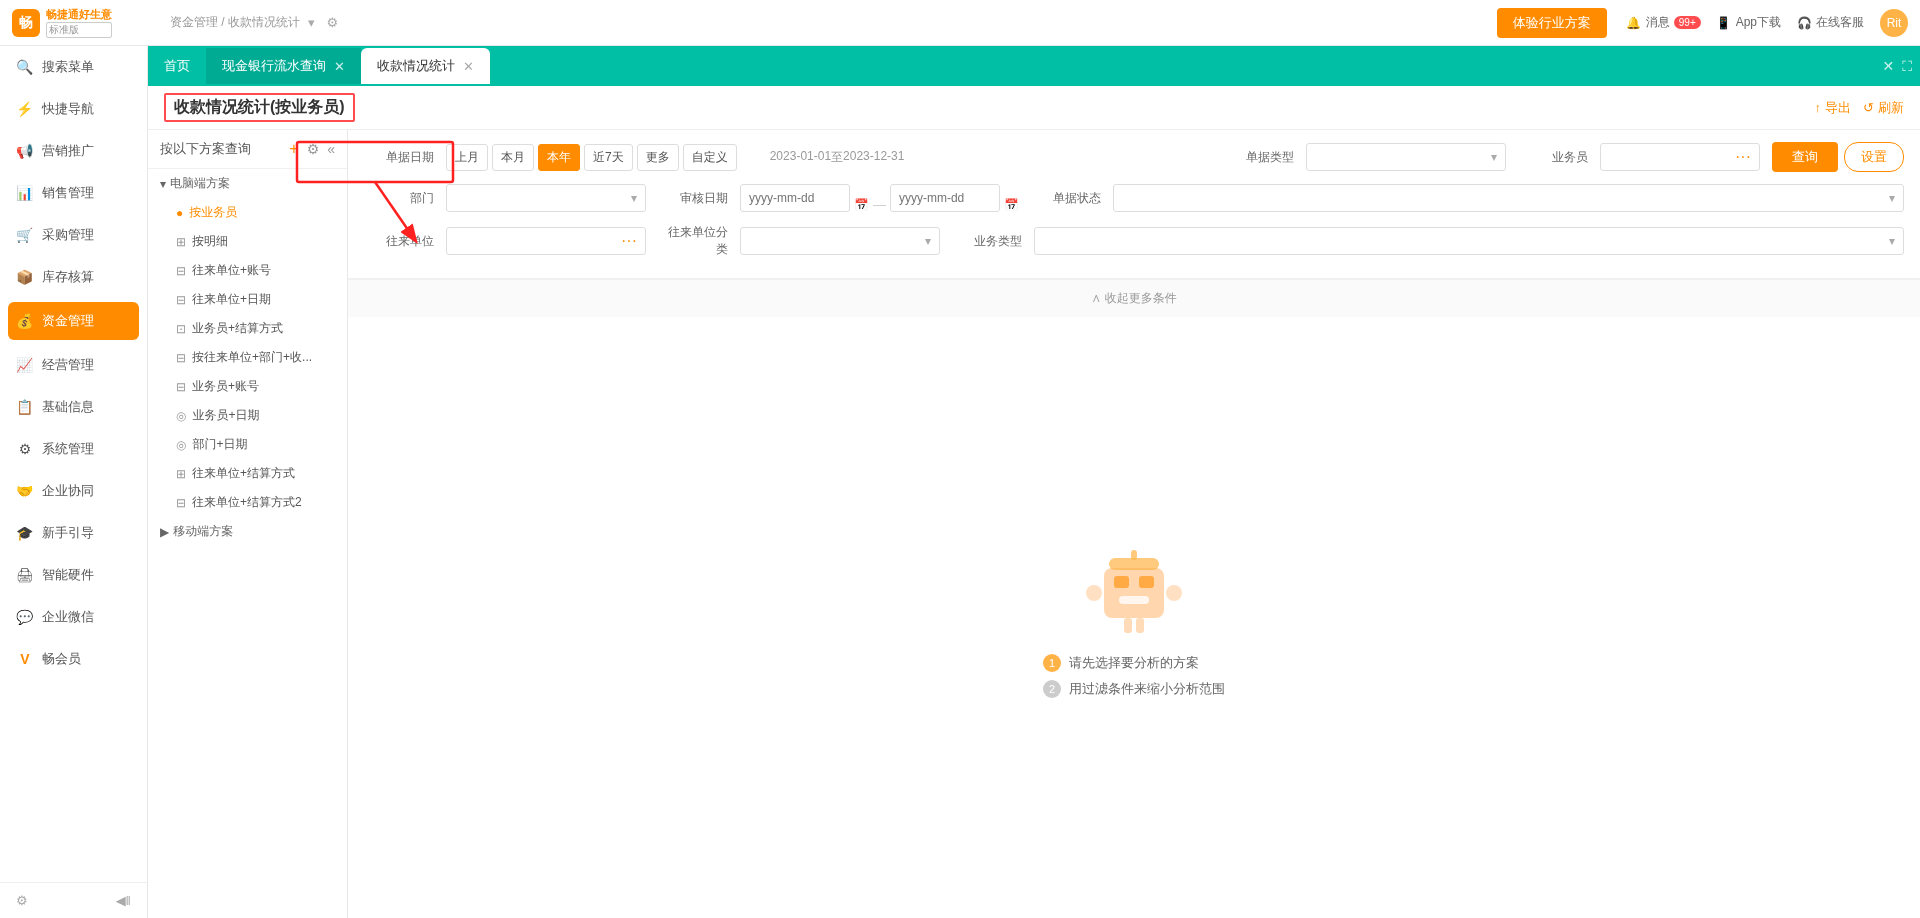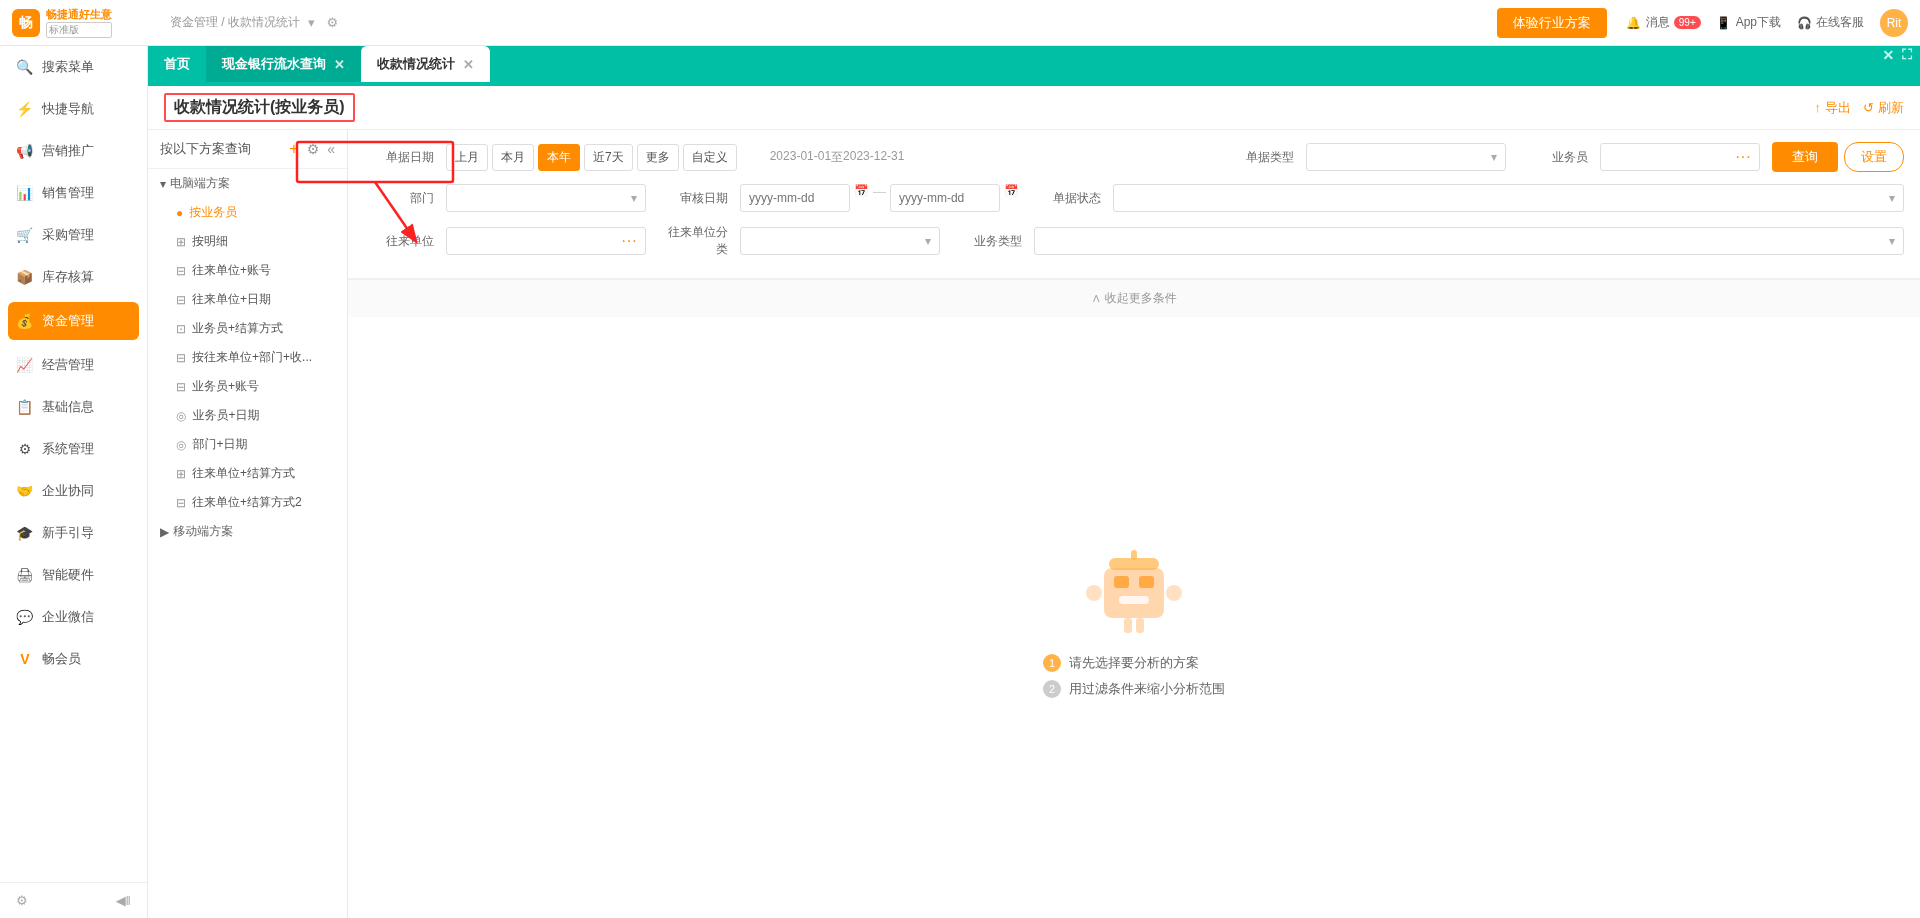--- a/index.html
+++ b/index.html
@@ -333,23 +333,22 @@
       border-radius: 50%;
       display: flex; align-items: center; justify-content: center;
       font-size: 11px;
       color: #fff;
     }
 
     .tab-bar-teal {
       background: #00bfa5;
       height: 40px;
       display: flex;
-      align-items: flex-start;
+      align-items: center;
       padding: 0;
-      font-weight: bold;
     }
     .tab-teal {
       height: 36px;
       display: flex;
       align-items: center;
       gap: 8px;
       padding: 0 16px;
       background: rgba(0,0,0,0.1);
       color: #fff;
       cursor: pointer;
@@ -639,21 +638,21 @@
             </div>
           </div>
 
           <div class="filter-row">
             <span class="filter-label">部门</span>
             <div class="filter-select filter-select-wide" style="min-width:200px;">
               <span style="flex:1;"></span>
               <span class="select-arrow">▾</span>
             </div>
             <span class="filter-label">审核日期</span>
-            <div style="display:flex;align-items:flex-start;gap:4px;">
+            <div style="display:flex;align-items:flex-end;gap:4px;">
               <input type="text" class="filter-input" style="width: 110px;" placeholder="yyyy-mm-dd">
               <span class="cal-icon">📅</span>
               <span class="filter-divider">—</span>
               <input type="text" class="filter-input" style="width: 110px;" placeholder="yyyy-mm-dd">
               <span class="cal-icon">📅</span>
             </div>
             <span class="filter-label">单据状态</span>
             <div class="filter-select" style="flex:1;">
               <span style="flex:1;"></span>
               <span class="select-arrow">▾</span>

